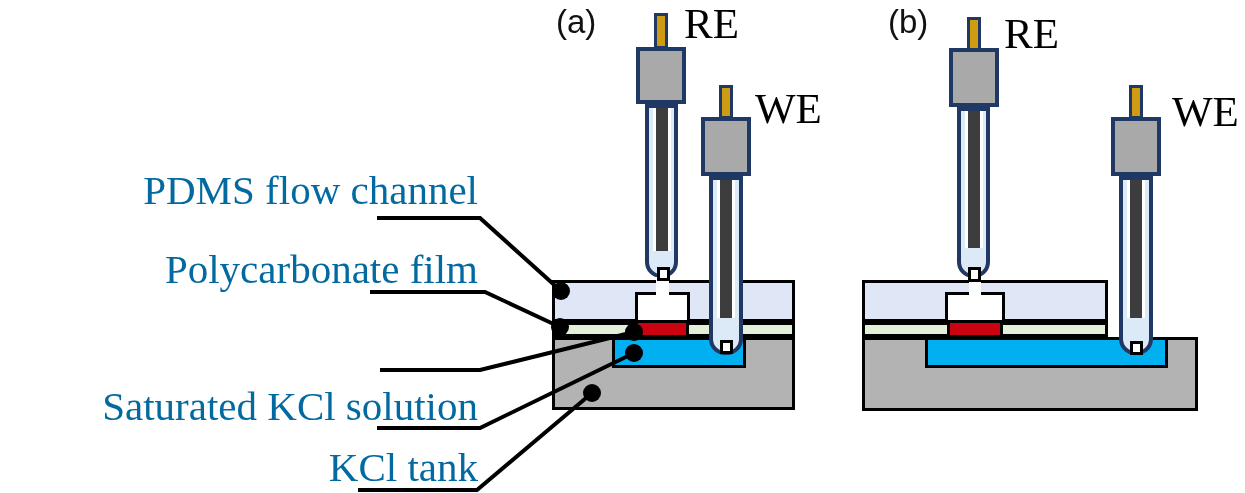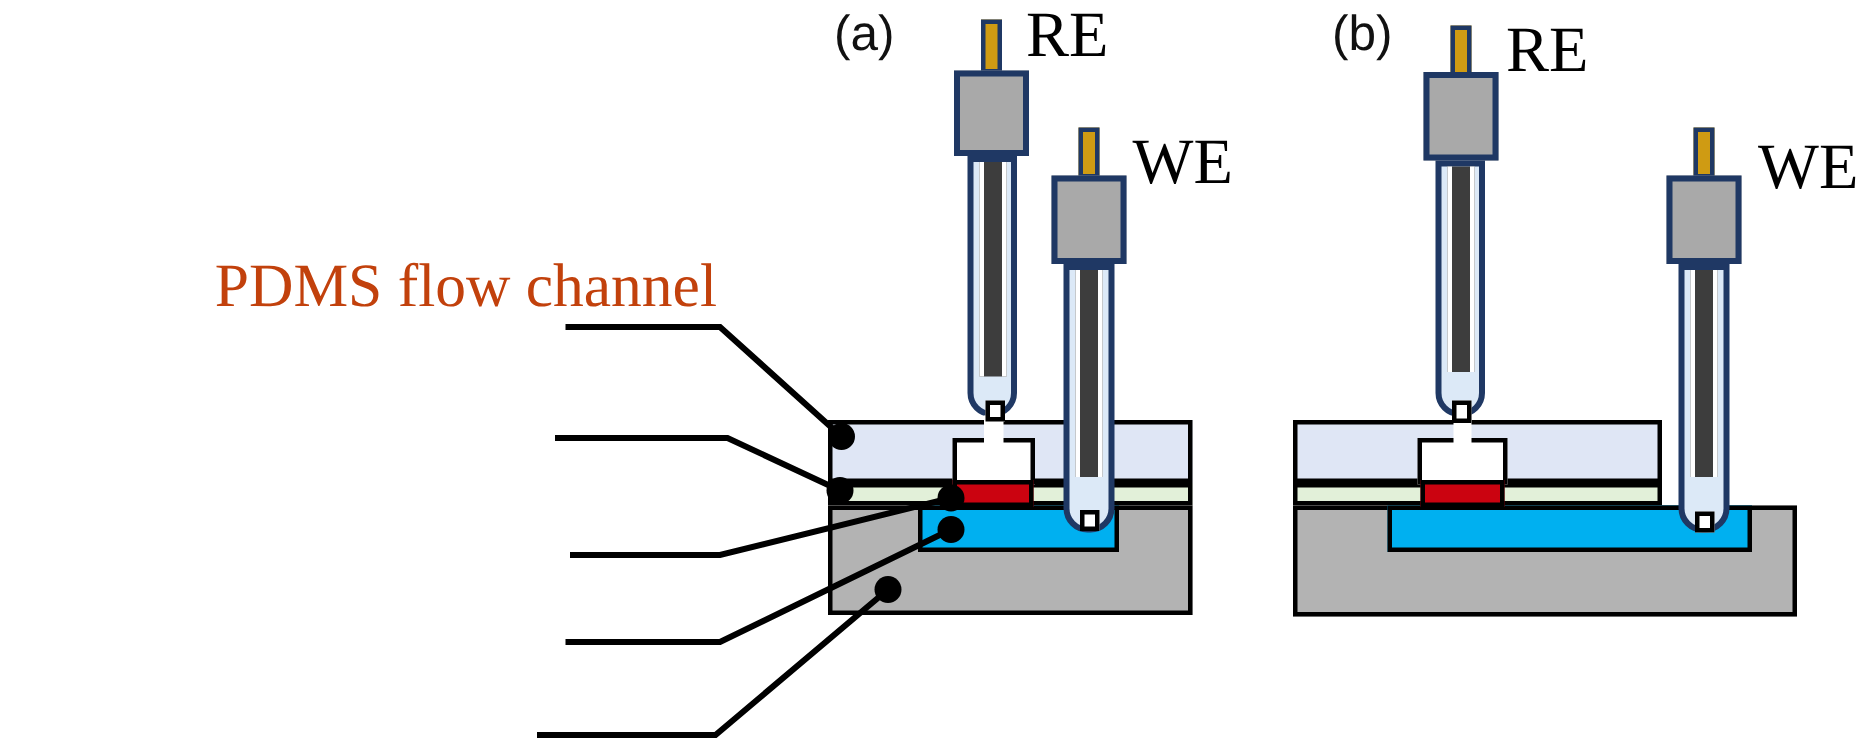--- a/index.html
+++ b/index.html
@@ -2,21 +2,21 @@
 <html style="--pdms-layer: #dfe6f5; --polycarbonate-film: #e2f0d9; --lipid-membrane: #cb0310; --kcl-solution: #00b0f0; --kcl-tank: #b3b3b3; --electrode-cap: #a9a9a9; --electrode-glass: #dce9f7; --electrode-rod: #3d3d3d; --electrode-pin: #cf9b13; --electrode-outline: #1f3864; --leader-line: #000000;"><head>
 <meta charset="utf-8">
 <style>
   html,body{margin:0;padding:0;background:#fff;}
   .canvas{
     position:relative;width:1245px;height:493px;background:#fff;
     font-family:"Liberation Serif", serif;overflow:hidden;
   }
   .ann{
     position:absolute;right:767px;white-space:nowrap;
-    font-size:41px;line-height:1;color:#c2410c;text-align:right;
+    font-size:41px;line-height:1;color:#0369a1;text-align:right;
   }
   .panel-letter{
     position:absolute;font-family:"Liberation Sans", sans-serif;
     font-size:33px;line-height:1;color:#111;
   }
   .elec-label{
     position:absolute;font-size:43px;line-height:1;color:#000;
   }
   .layer{position:absolute;box-sizing:border-box;border:3px solid #000;}
   .lavender{background:var(--pdms-layer);}
@@ -34,20 +34,23 @@
   .rod{position:absolute;left:50%;transform:translateX(-50%);top:0;width:12px;
        background:var(--electrode-rod);border-left:3px solid #fff;border-right:3px solid #fff;box-sizing:content-box;}
   .tip{position:absolute;box-sizing:border-box;border:3px solid #000;background:#fff;z-index:7;}
 </style>
 </head>
 <body style="background: rgb(255, 255, 255);">
 
 <div class="canvas">
 
   <div class="ann" style="top:170px">PDMS flow channel</div>
+  <div class="ann" style="top:249px">Polycarbonate film</div>
+  <div class="ann" style="top:386px">Saturated KCl solution</div>
+  <div class="ann" style="top:447px">KCl tank</div>
 
   <div class="layer lavender" style="left:552px;top:280px;width:243px;height:42px"></div>
   <div class="layer greenfilm" style="left:552px;top:322px;width:243px;height:15px"></div>
   <div class="layer tankgray" style="left:552px;top:337px;width:243px;height:73px"></div>
   <div class="layer pool" style="left:612px;top:337px;width:134px;height:31px"></div>
   <div class="layer cavity" style="left:635px;top:292px;width:55px;height:31px"></div>
   <div class="layer membrane" style="left:635px;top:320px;width:54px;height:18px"></div>
   <div class="slot" style="left:656px;top:277px;width:13px;height:19px"></div>
 
   <div class="layer lavender" style="left:862px;top:280px;width:246px;height:42px"></div>

